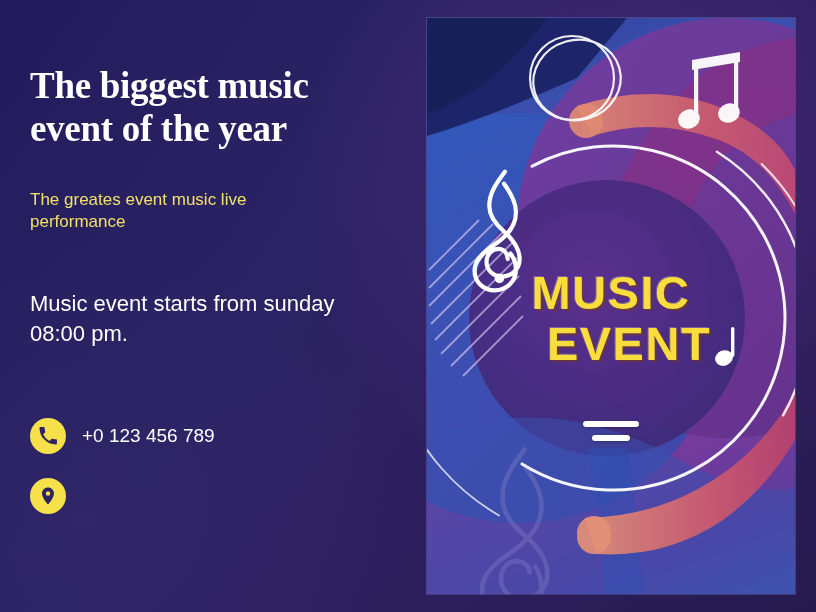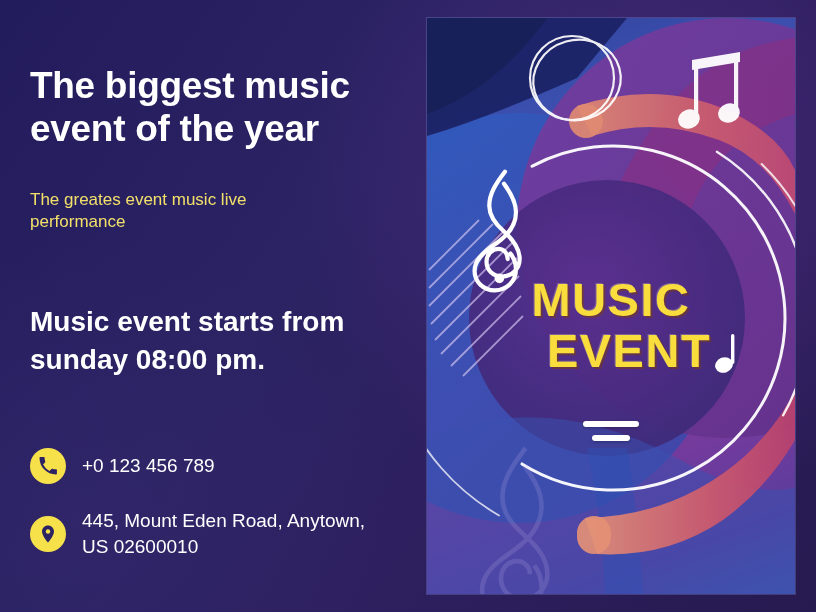--- a/index.html
+++ b/index.html
@@ -26,33 +26,34 @@
     width:420px; height:612px;
     padding:64px 30px 0 30px;
   }
   .headline {
     color:#ffffff;
     font-size:37px;
     font-weight:bold;
     line-height:1.17;
     letter-spacing:-0.3px;
     width:340px;
+    font-family:Liberation Serif, serif;
   }
   .subtitle {
     margin-top:38px;
     color:#f2e06a;
     font-size:17px;
     line-height:1.32;
     width:300px;
   }
   .starts {
-    margin-top:70px;
+    margin-top:56px;
     color:#ffffff;
-    font-size:28px;
-    font-weight:bold;
+    font-size:22px;
+    font-weight:normal;
     line-height:1.33;
     width:340px;
   }
   .contacts { margin-top:70px; }
   .contact-row {
     display:flex;
     align-items:center;
     margin-bottom:24px;
   }
   .contact-icon {
@@ -80,21 +81,21 @@
     overflow:hidden;
     background:linear-gradient(160deg,#2e3f96 0%,#3b4fae 18%,#6a3c9e 48%,#7a3a9c 70%,#5a3d9e 88%,#4257ad 100%);
     box-shadow:0 0 0 1px rgba(120,130,200,0.35);
   }
   .poster-inner { position:absolute; inset:0; }
   .poster svg.layer { position:absolute; inset:0; display:block; }
 
   .poster-title {
     position:absolute;
     left:0; right:0;
-    top:257px;
+    top:250px;
     text-align:center;
     z-index:6;
     pointer-events:none;
   }
   .poster-title .line {
     color:#f9dd3c;
     font-size:47px;
     font-weight:bold;
     letter-spacing:1.5px;
     line-height:1.08;
@@ -151,21 +152,20 @@
         <span class="contact-text">+0 123 456 789</span>
       </div>
 
       <div class="contact-row">
         <span class="contact-icon">
           <svg width="20" height="20" viewBox="0 0 24 24">
             <path fill="#2b2363" d="M12 1.8c-4 0-7.2 3.2-7.2 7.2 0 5.4 7.2 13.2 7.2 13.2s7.2-7.8 7.2-13.2c0-4-3.2-7.2-7.2-7.2z"></path>
             <circle cx="12" cy="9" r="2.7" fill="#f7e14a"></circle>
           </svg>
         </span>
-        <span class="contact-text">445, Mount Eden Road, Anytown, US 02600010</span>
       </div>
 
     </div>
   </div>
 
   <div class="poster">
     <div class="poster-inner">
 
       <svg class="layer" viewBox="0 0 368 576" preserveAspectRatio="none">
         <defs>

